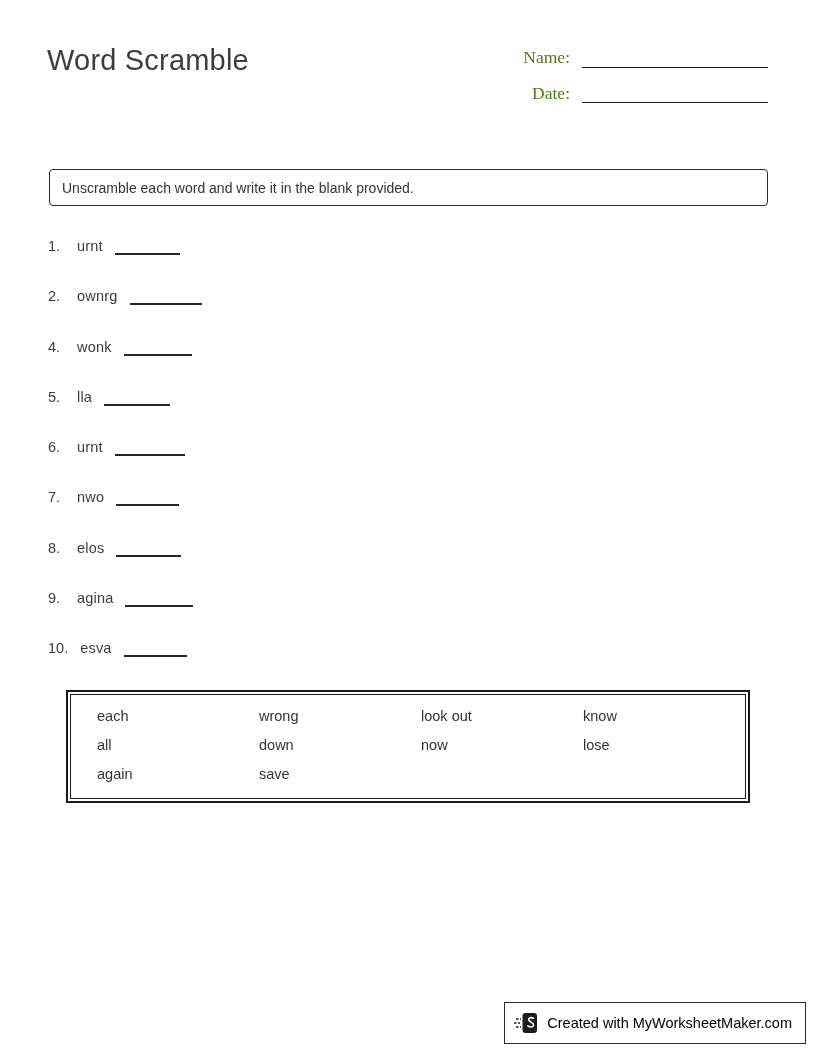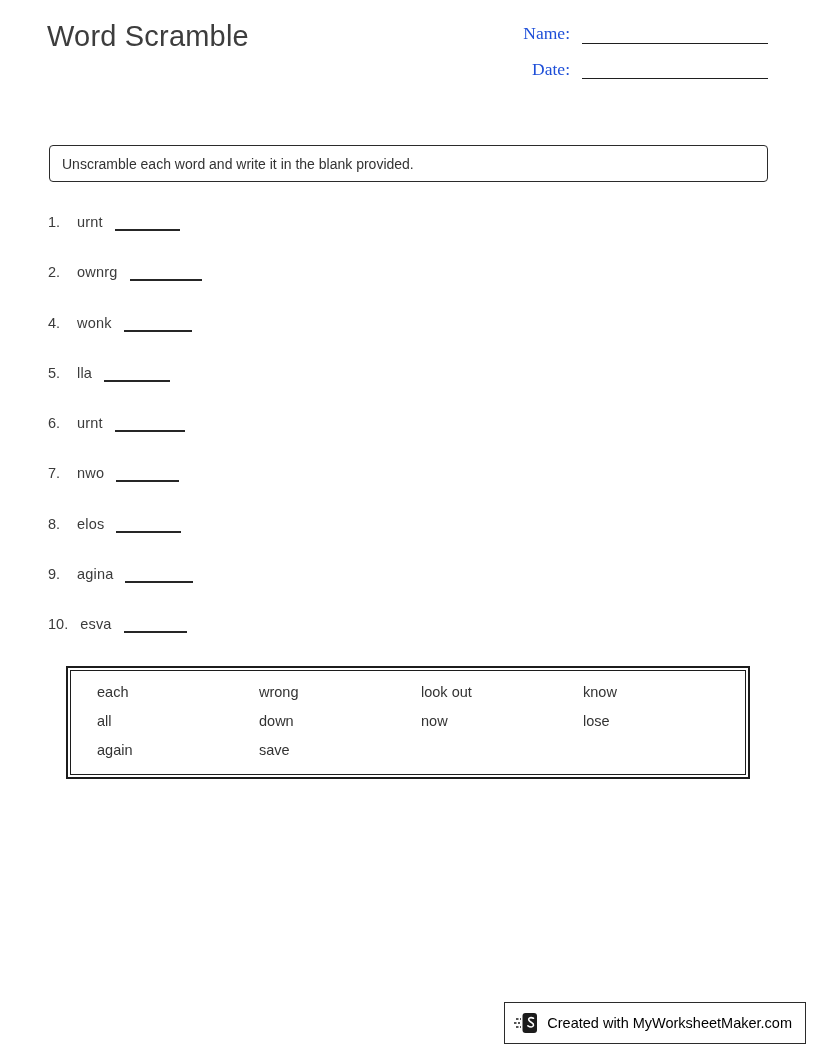--- a/index.html
+++ b/index.html
@@ -11,40 +11,40 @@
     background: #ffffff;
     font-family: "Liberation Sans", sans-serif;
     color: #3b3b3b;
     overflow: hidden;
   }
   
   .header {
     display: flex;
     justify-content: space-between;
     align-items: flex-start;
-    padding: 21px 48px 0 47px;
+    padding: 45px 48px 0 47px;
   }
   .title {
     font-size: 29px;
     font-weight: 400;
     color: #3d3d3d;
     letter-spacing: 0.2px;
     line-height: 1.1;
   }
   .fields { width: 252px; padding-top: 4px; }
   .field-row {
     display: flex;
     justify-content: flex-end;
     align-items: flex-end;
     margin-bottom: 17px;
   }
   .field-label {
     font-family: "Liberation Serif", serif;
     font-size: 17.5px;
-    color: #1d4ed8;
+    color: #4d7c0f;
     margin-right: 12px;
     line-height: 1;
     padding-bottom: 1px;
   }
   .field-line {
     display: inline-block;
     width: 186px;
     height: 14px;
     border-bottom: 1.5px solid #1f1f1f;
   }

